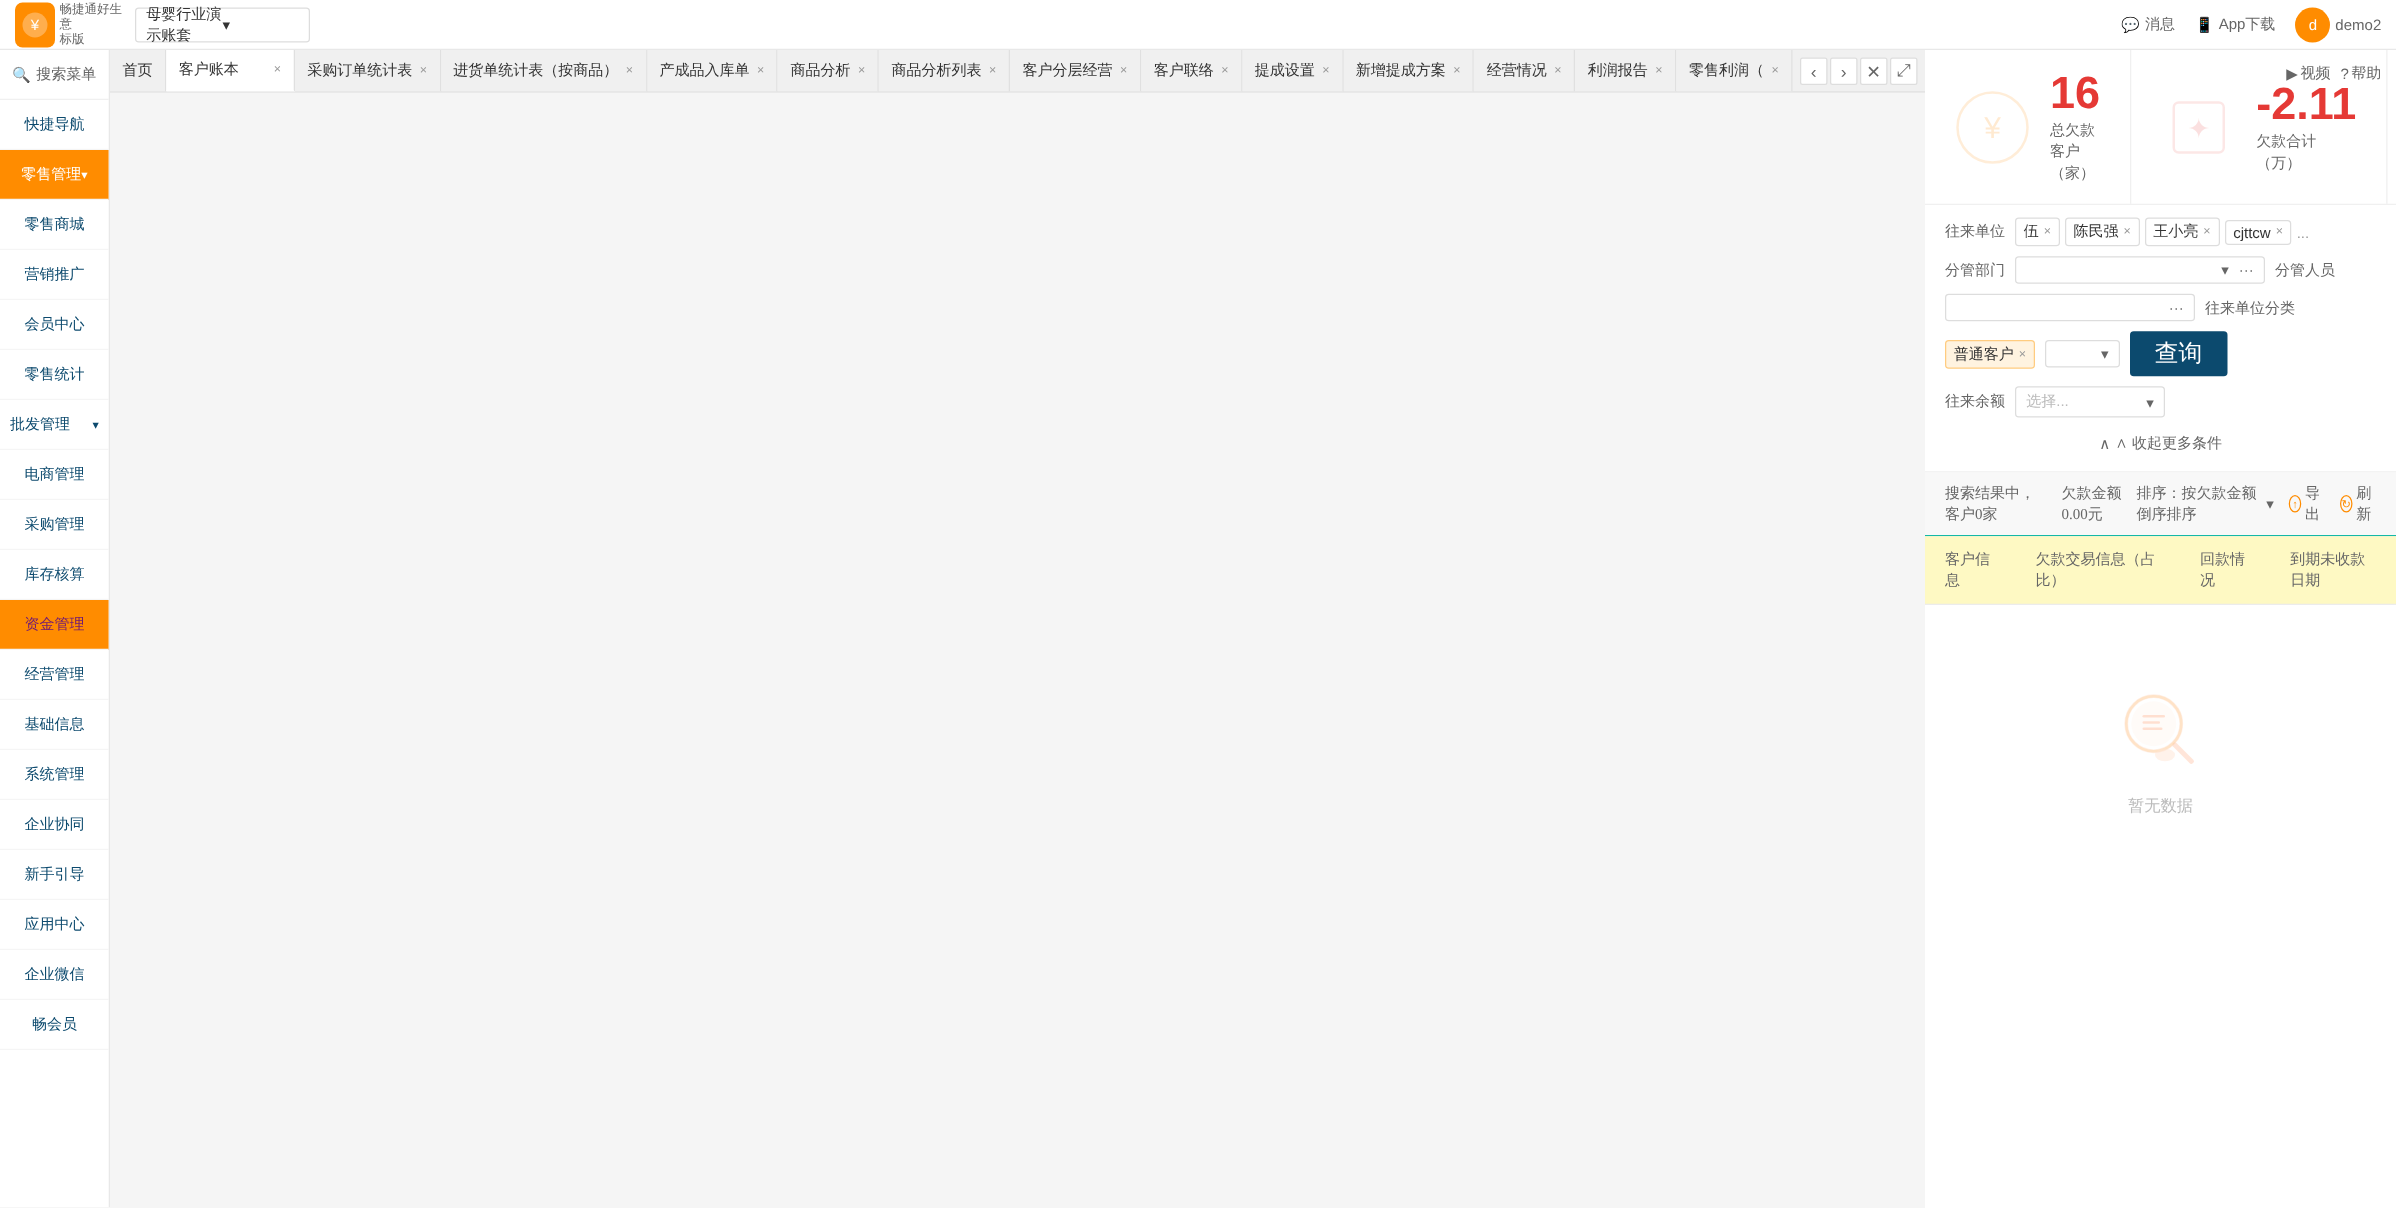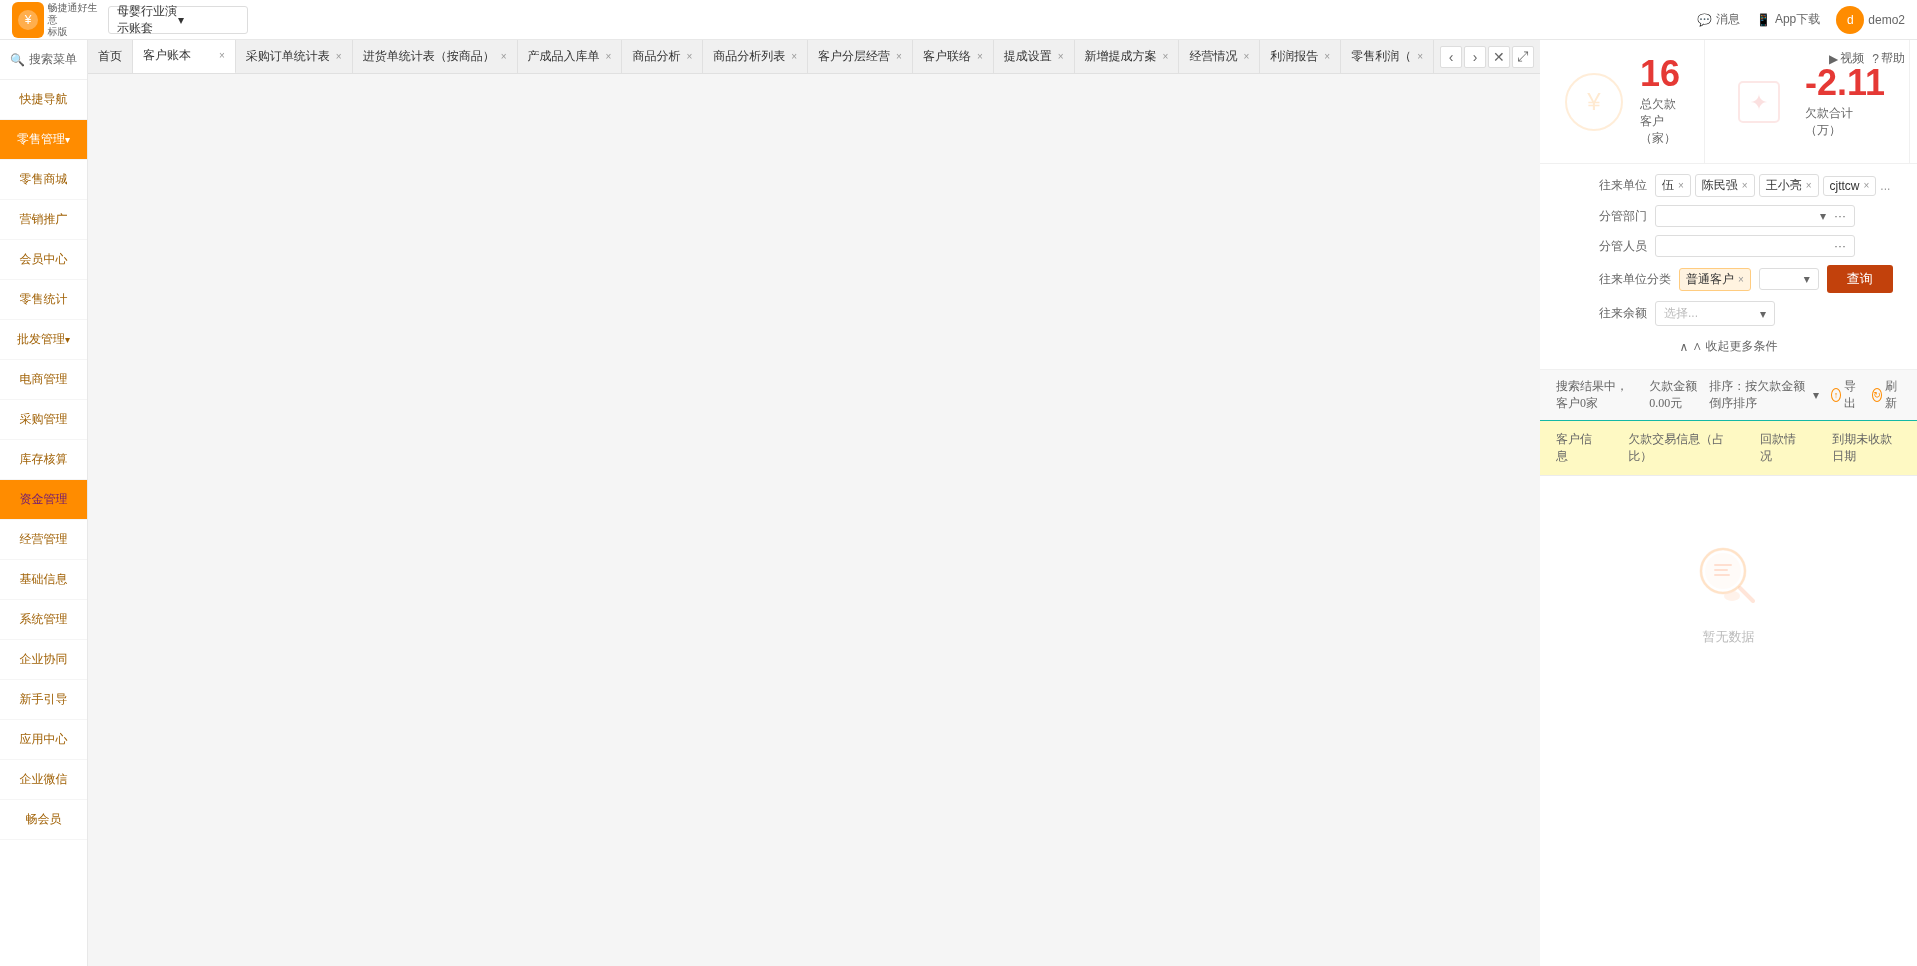--- a/index.html
+++ b/index.html
@@ -44,21 +44,21 @@
       width: 88px; background: #fff; border-right: 1px solid #e8e8e8;
       display: flex; flex-direction: column; flex-shrink: 0; overflow-y: auto;
     }
     .sidebar-search {
       height: 40px; display: flex; align-items: center; justify-content: center;
       font-size: 12px; color: #666; cursor: pointer; border-bottom: 1px solid #f0f0f0;
       gap: 4px;
     }
     .sidebar-nav-item {
       height: 40px; display: flex; align-items: center; justify-content: center;
-      font-size: 12px; color: #a16207; cursor: pointer; border-bottom: 1px solid #f5f5f5;
+      font-size: 12px; color: #0c4a6e; cursor: pointer; border-bottom: 1px solid #f5f5f5;
       text-align: center; padding: 0 4px;
     }
     .sidebar-nav-item.active { background: #ff8c00; color: #fff; }
 
     
     .content-area { flex: 1; display: flex; flex-direction: row; overflow: hidden; }
 
     
     .tabs-bar {
       display: flex; align-items: center; background: #f0f0f0; height: 34px;
@@ -106,21 +106,21 @@
     .stat-help {
       position: absolute; top: 10px; right: 12px; display: flex; align-items: center; gap: 8px;
       font-size: 12px; color: #666;
     }
     .stat-help span { cursor: pointer; display: flex; align-items: center; gap: 2px; }
 
     
     .filter-section {
       padding: 10px 16px; background: #fff; border-bottom: 1px solid #f0f0f0;
     }
-    .filter-row { display: flex; align-items: center; gap: 8px; margin-bottom: 8px; flex-wrap: wrap; margin-left: 43px; }
+    .filter-row { display: flex; align-items: center; gap: 8px; margin-bottom: 8px; flex-wrap: wrap; }
     .filter-label { font-size: 12px; color: #666; white-space: nowrap; }
     .filter-tags { display: flex; align-items: center; gap: 4px; flex-wrap: wrap; }
     .filter-tag {
       display: flex; align-items: center; background: #fff; border: 1px solid #ddd;
       border-radius: 3px; padding: 2px 6px; font-size: 12px; gap: 4px; color: #333;
     }
     .filter-tag .remove { color: #999; cursor: pointer; font-size: 10px; }
     .filter-more { font-size: 12px; color: #999; cursor: pointer; }
     .filter-select {
       display: flex; align-items: center; border: 1px solid #ddd; border-radius: 3px;
@@ -168,22 +168,22 @@
       display: flex; flex-direction: column; align-items: center; justify-content: center;
       padding: 60px 0; color: #bbb;
     }
     .empty-icon {
       width: 80px; height: 80px; margin-bottom: 12px; opacity: 0.5;
     }
     .empty-text { font-size: 13px; color: #bbb; }
 
     
     .query-btn {
-      background: #c2410c; color: #fff; border: none; border-radius: 3px;
-      padding: 5px 20px; font-size: 13px; cursor: pointer; white-space: nowrap;
+      background: #0c4a6e; color: #fff; border: none; border-radius: 3px;
+      padding: 5px 20px; font-size: 19px; cursor: pointer; white-space: nowrap;
     }
   </style>
 </head>
 <body>
 
 <div class="top-header">
   <div class="logo-area">
     <div class="logo-icon">
       <svg width="24" height="24" viewBox="0 0 24 24" fill="none">
         <circle cx="12" cy="12" r="10" fill="rgba(255,255,255,0.3)"></circle>
@@ -238,21 +238,21 @@
     </div>
     <div class="sidebar-nav-item">
       <span>营销推广</span>
     </div>
     <div class="sidebar-nav-item">
       <span>会员中心</span>
     </div>
     <div class="sidebar-nav-item">
       <span>零售统计</span>
     </div>
-    <div class="sidebar-nav-item" style="display:flex;justify-content:center;padding:0 8px;">
+    <div class="sidebar-nav-item" style="display:flex;justify-content:space-between;padding:0 8px;">
       <span>批发管理</span>
       <span style="font-size:10px;">▾</span>
     </div>
     <div class="sidebar-nav-item">
       <span>电商管理</span>
     </div>
     <div class="sidebar-nav-item">
       <span>采购管理</span>
     </div>
     <div class="sidebar-nav-item">

